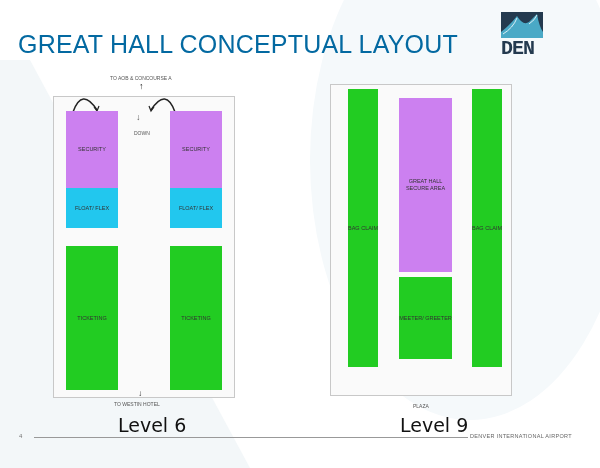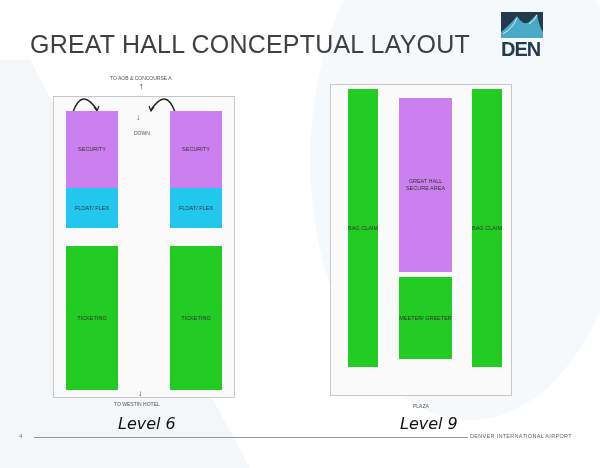--- a/index.html
+++ b/index.html
@@ -1,28 +1,28 @@
 <!DOCTYPE html>
 <html><head>
 <meta charset="utf-8">
 <style>
   html,body{margin:0;padding:0;}
   body{width:600px;height:468px;position:relative;overflow:hidden;background:#fff;font-family:"Liberation Sans",sans-serif;}
   .bgdeco{position:absolute;inset:0;pointer-events:none;}
-  .title{position:absolute;left:18px;top:30px;font-size:25px;color:#404040;letter-spacing:0.2px;white-space:nowrap;margin-left:12px;}
+  .title{position:absolute;left:18px;top:30px;font-size:25px;color:#0369a1;letter-spacing:0.2px;white-space:nowrap;}
   .logo{position:absolute;left:501px;top:12px;width:42px;height:48px;}
   .logo .mark{width:42px;height:26px;background:#243a4f;position:relative;overflow:hidden;}
-  .logo .txt{font-family:Liberation Sans, sans-serif;font-weight:bold;font-size:20px;color:#243a4f;line-height:22px;letter-spacing:-1px;}
+  .logo .txt{font-family:Liberation Mono, monospace;font-weight:bold;font-size:20px;color:#243a4f;line-height:22px;letter-spacing:-1px;}
   .wall{position:absolute;border:1px solid #c8c8c8;background:#fafafa;}
   .zone{position:absolute;display:flex;align-items:center;justify-content:center;text-align:center;font-size:5.5px;line-height:7px;color:#333;}
   .purple{background:#cc80f0;}
   .cyan{background:#22c7ee;}
   .green{background:#22cc22;}
   .lbl{position:absolute;font-size:5px;color:#555;white-space:nowrap;}
-  .level{position:absolute;font-size:16px;color:#111;font-family:"DejaVu Sans",sans-serif;font-style:italic;}
+  .level{position:absolute;font-size:19px;color:#111;font-family:"DejaVu Sans",sans-serif;}
   .footline{position:absolute;left:34px;top:437px;width:434px;height:1px;background:#999;}
   .foottext{position:absolute;left:470px;top:433px;font-size:5.5px;color:#666;letter-spacing:0.3px;white-space:nowrap;}
   .pagenum{position:absolute;left:19px;top:433px;font-size:6px;color:#777;}
 </style>
 </head>
 <body>
 
 <svg class="bgdeco" width="600" height="468">
   <polygon points="0,60 30,60 250,468 0,468" fill="#f3f7f9"></polygon>
   <ellipse cx="470" cy="160" rx="160" ry="260" fill="#f5f9fb"></ellipse>

